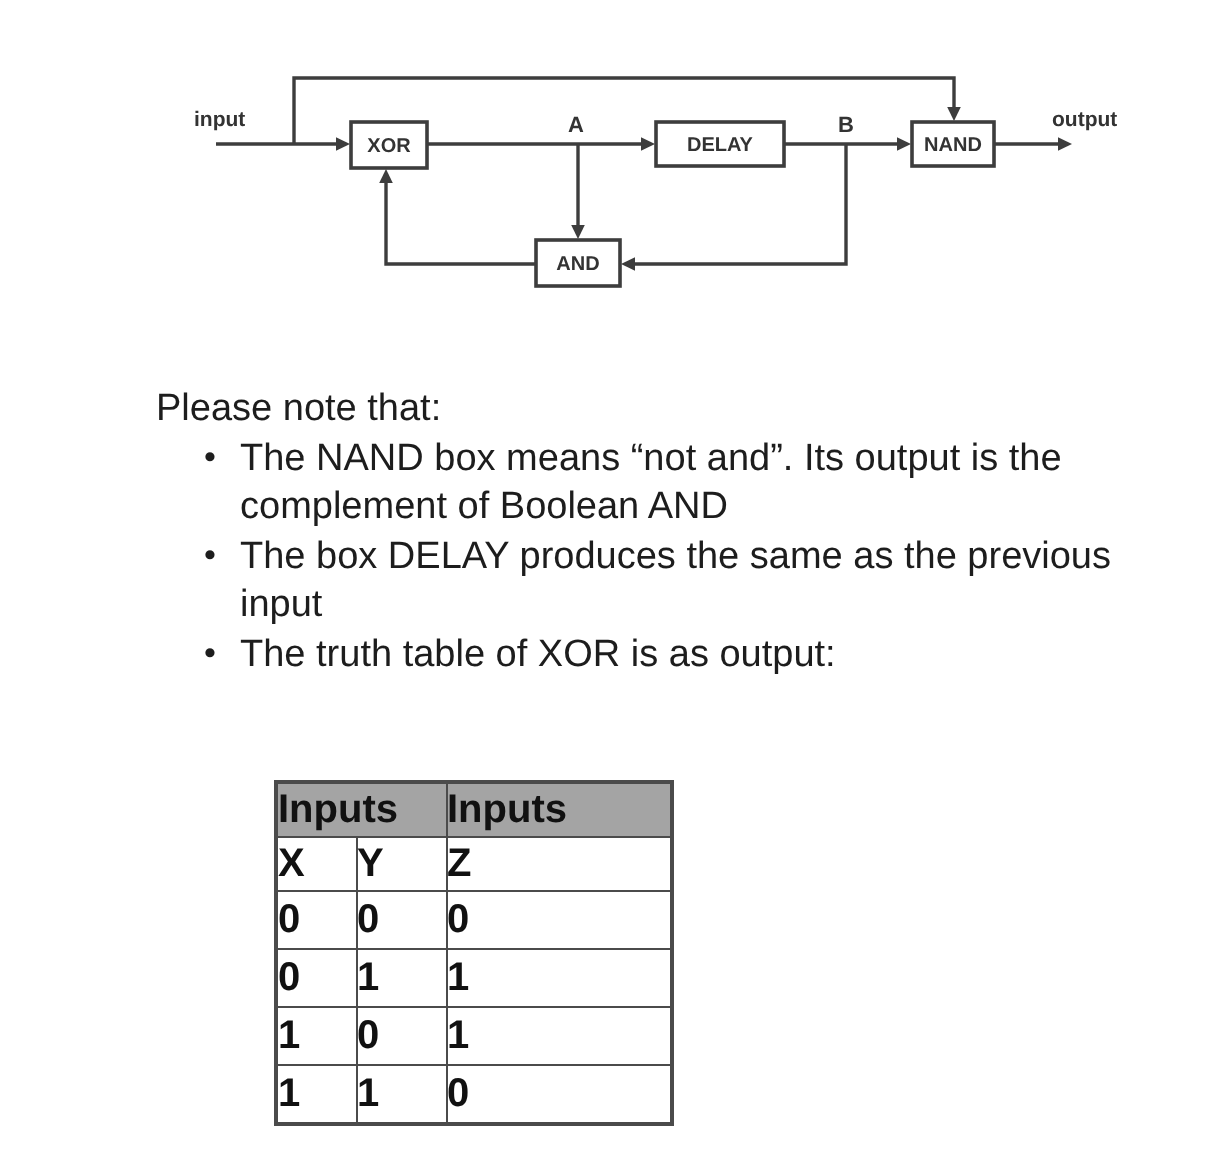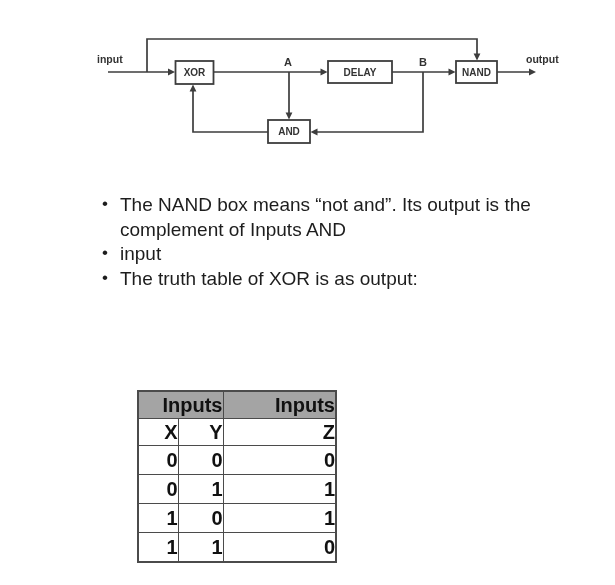--- a/index.html
+++ b/index.html
@@ -81,21 +81,21 @@
     display: block;
     white-space: nowrap;
   }
 
   
   #truth-table {
     position: absolute;
     left: 137px;
     top: 390px;
     border-collapse: collapse;
-    text-align: right;
+    text-align: left;
     color: #111111;
     font-weight: bold;
     font-family: "Liberation Sans", sans-serif;
   }
   #truth-table td, #truth-table th {
     border: 1.6px solid #4b4b4b;
     padding: 0;
     font-size: 20px;
     font-weight: bold;
   }
@@ -148,29 +148,31 @@
     <text class="gate-label" x="476.5" y="75.5">NAND</text>
     <text class="gate-label" x="289" y="135">AND</text>
 
     <text class="io-label" x="97" y="63">input</text>
     <text class="io-label" x="526" y="63">output</text>
     <text class="point-label" x="288" y="66">A</text>
     <text class="point-label" x="423" y="66">B</text>
   </svg>
 
   <div id="notes">
+    <div>Please note that:</div>
 
     <div class="bullet-item">
       <span class="bullet-dot">•</span>
       <span class="bline">The NAND box means “not and”. Its output is the</span>
-      <span class="bline">complement of Inputs AND</span>
+      <span class="bline">complement of Boolean AND</span>
     </div>
 
     <div class="bullet-item">
       <span class="bullet-dot">•</span>
+      <span class="bline">The box DELAY produces the same as the previous</span>
       <span class="bline">input</span>
     </div>
 
     <div class="bullet-item">
       <span class="bullet-dot">•</span>
       <span class="bline">The truth table of XOR is as output:</span>
     </div>
   </div>
 
   <table id="truth-table">

